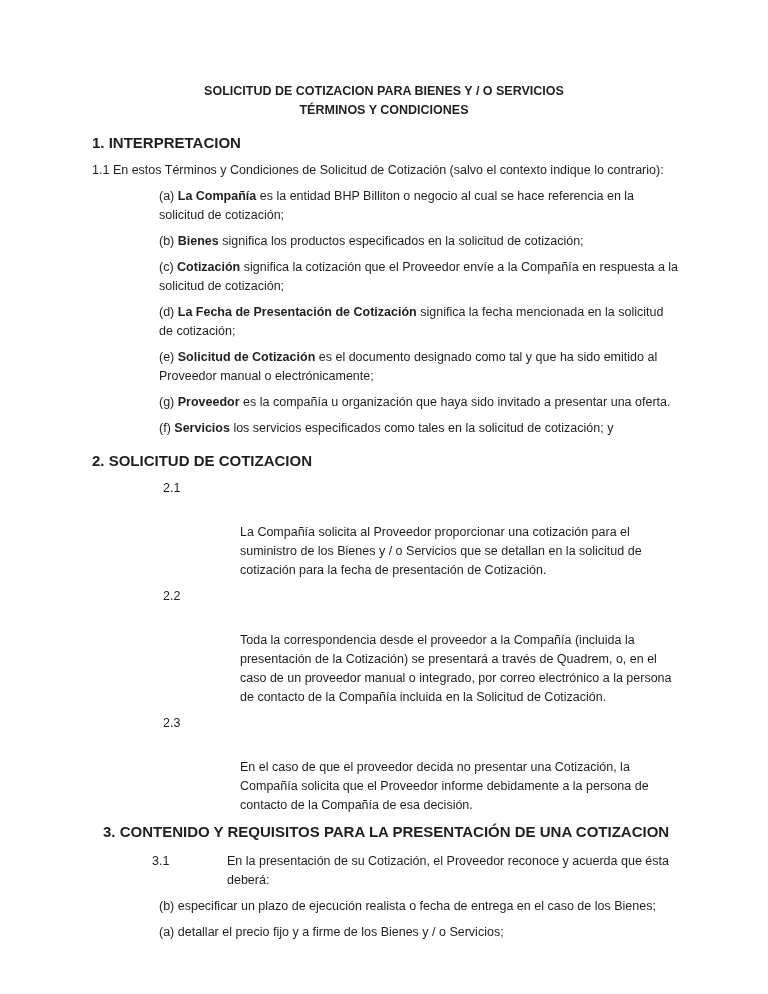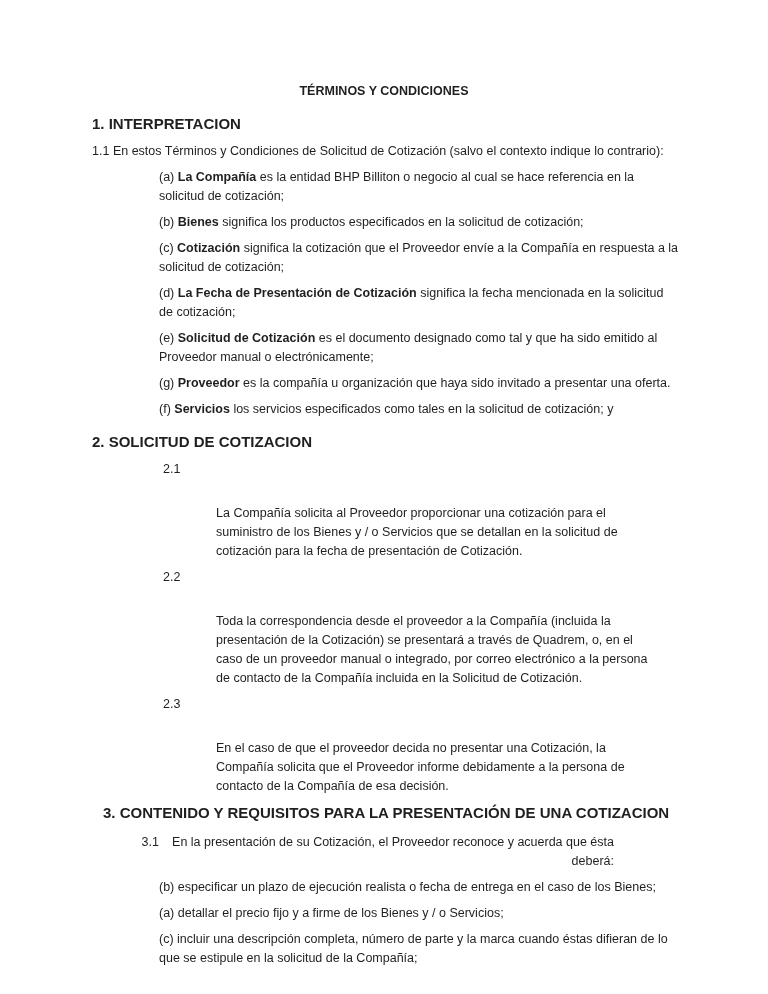--- a/index.html
+++ b/index.html
@@ -40,35 +40,37 @@
     padding-left: 23px;
     text-indent: -23px;
   }
   .defs, .sub-items {
     margin-left: 67px;
     width: 520px;
   }
   .clause {
     display: flex;
     margin: 0 0 7px 0;
+    gap: 24px;
   }
   .clause.depth-2 { margin-left: 71px; }
   .clause.depth-2 .clause-num { width: 53px; flex-shrink: 0; }
   .clause.depth-2 .clause-text { width: 438px; margin-top: 44px; }
-  .clause.depth-3 { margin-left: 16px; text-align: right; }
+  .clause.depth-3 { margin-left: 60px; }
   .clause.depth-3 .clause-num { width: 51px; flex-shrink: 0; }
   .clause.depth-3 .clause-text { width: 455px; }
   b { font-weight: bold; }
 </style>
 </head>
 <body>
 
 <div class="page">
 
   <div class="doc-title">
+    <div>SOLICITUD DE COTIZACION PARA BIENES Y / O SERVICIOS</div>
     <div>TÉRMINOS Y CONDICIONES</div>
   </div>
 
   <div class="sec-heading">1. INTERPRETACION</div>
 
   <p class="para hang"><span>1.1</span> <span>En estos Términos y Condiciones de Solicitud de Cotización (salvo el contexto indique lo contrario):</span></p>
 
   <div class="defs">
     <p class="para"><span>(a)</span> <b>La Compañía</b> <span>es la entidad BHP Billiton o negocio al cual se hace referencia en la solicitud de cotización;</span></p>
     <p class="para"><span>(b)</span> <b>Bienes</b> <span>significa los productos especificados en la solicitud de cotización;</span></p>
@@ -97,16 +99,15 @@
   <div class="sec-heading indented">3. CONTENIDO Y REQUISITOS PARA LA PRESENTACIÓN DE UNA COTIZACION</div>
 
   <div class="clause depth-3">
     <span class="clause-num">3.1</span>
     <span class="clause-text">En la presentación de su Cotización, el Proveedor reconoce y acuerda que ésta deberá:</span>
   </div>
 
   <div class="sub-items">
     <p class="para"><span>(b)</span> <span>especificar un plazo de ejecución realista o fecha de entrega en el caso de los Bienes;</span></p>
     <p class="para"><span>(a)</span> <span>detallar el precio fijo y a firme de los Bienes y / o Servicios;</span></p>
-    <p class="para"><span>(c)</span> <span>incluir una descripción completa, número de parte y la marca cuando éstas difieran de lo que se estipule en la solicitud de la Compañía;</span></p>
   </div>
 
 </div>
 
 </body></html>

